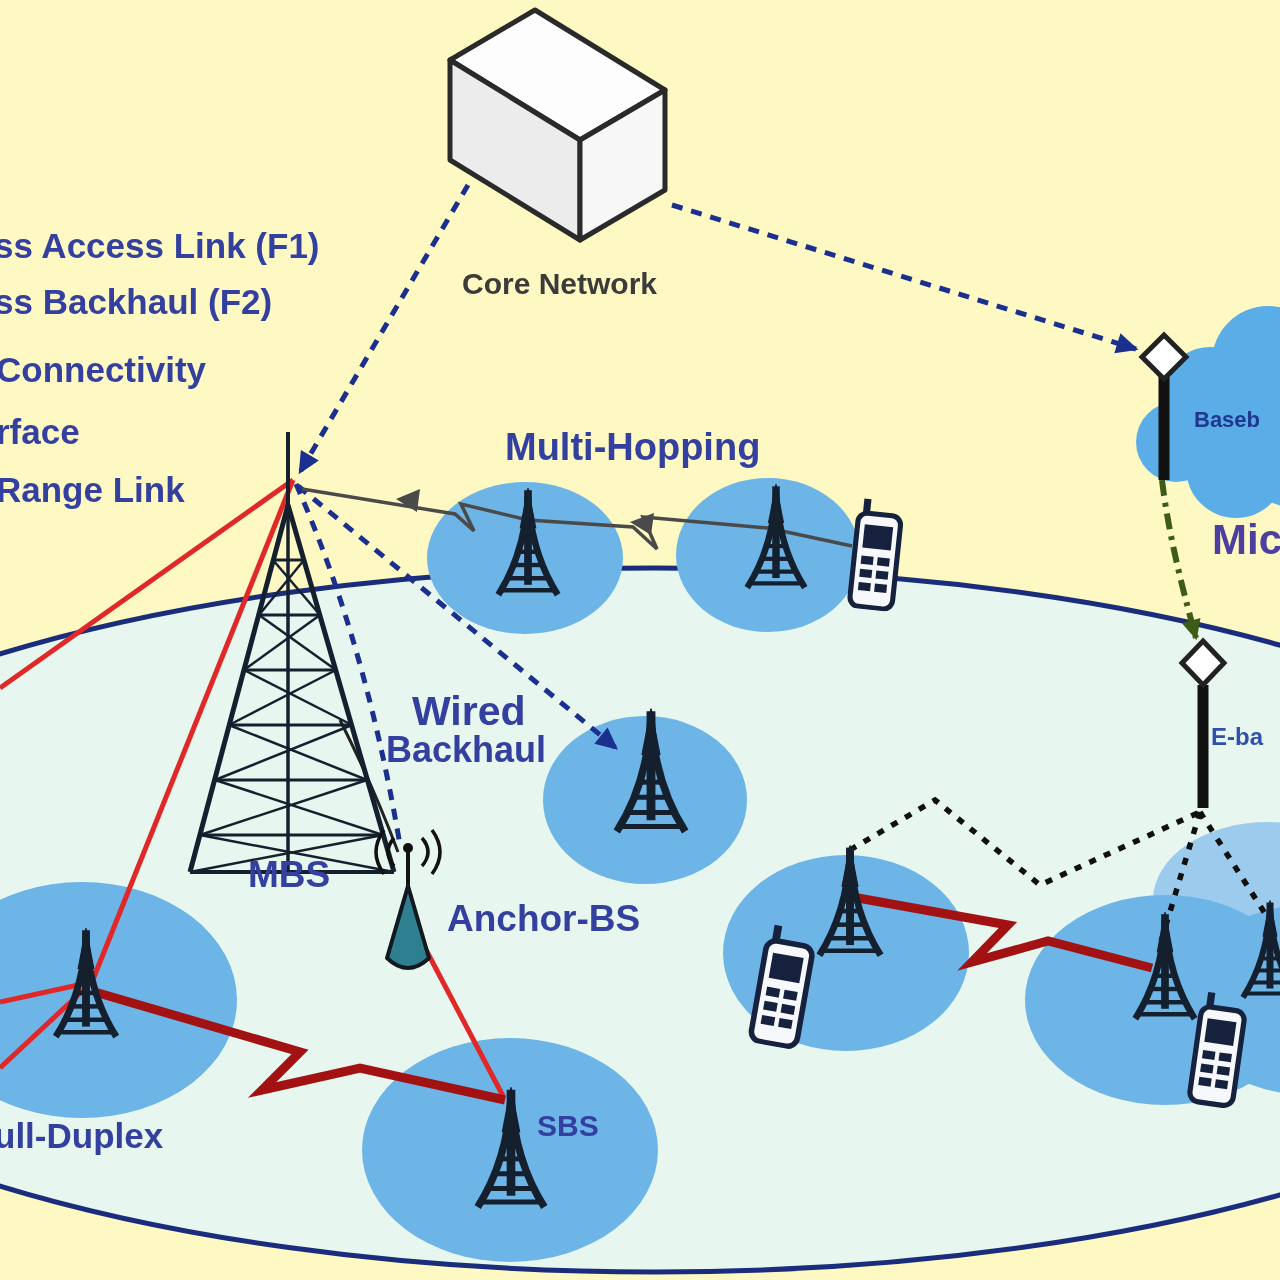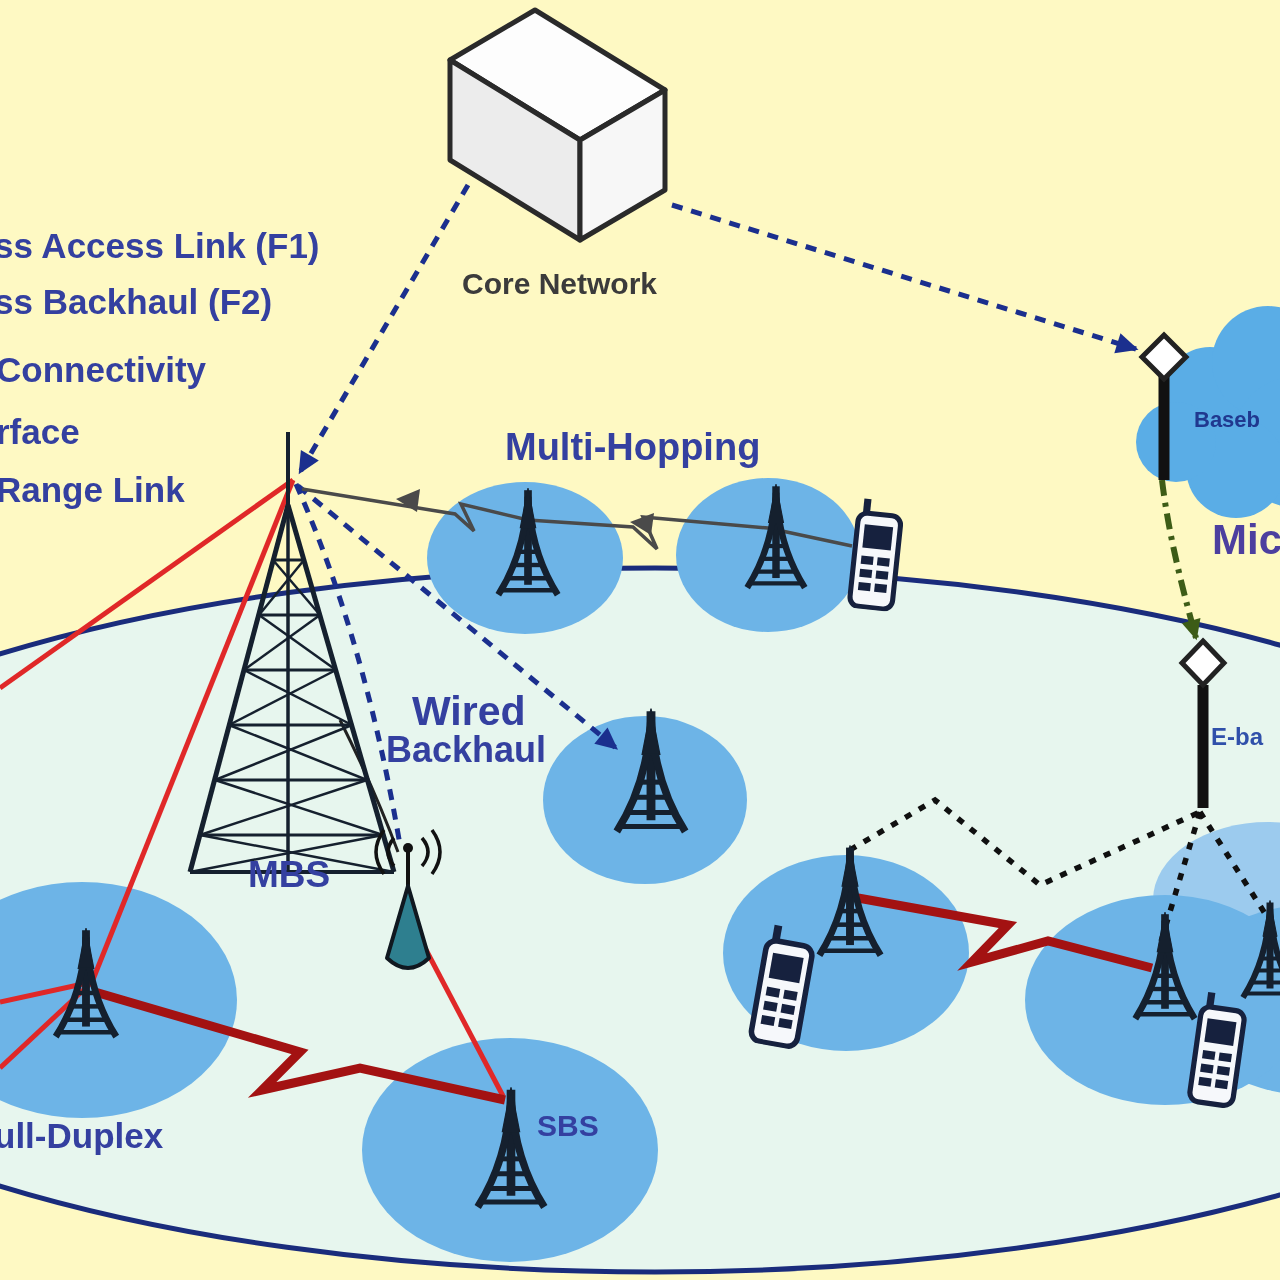--- a/index.html
+++ b/index.html
@@ -181,20 +181,21 @@
   <div class="lbl" style="left:-4px;top:414px;font-size:35px;">rface</div>
   <div class="lbl" style="left:-4px;top:472px;font-size:35px;">Range Link</div>
 
   <div class="lbl lbl-gray" style="left:462px;top:260px;font-size:30px;">Core Network</div>
 
   <div class="lbl" style="left:505px;top:428px;font-size:38px;">Multi-Hopping</div>
   <div class="lbl" style="left:412px;top:670px;font-size:41px;margin-top:20px;">Wired</div>
   <div class="lbl" style="left:386px;top:731px;font-size:36px;">Backhaul</div>
 
   <div class="lbl" style="left:248px;top:856px;font-size:37px;">MBS</div>
+  <div class="lbl" style="left:447px;top:900px;font-size:37px;">Anchor-BS</div>
   <div class="lbl" style="left:537px;top:1110px;font-size:30px;">SBS</div>
   <div class="lbl" style="left:-6px;top:1118px;font-size:35px;">ull-Duplex</div>
 
   <div class="lbl lbl-baseband" style="left:1194px;top:408px;font-size:22px;">Baseb</div>
   <div class="lbl lbl-mic" style="left:1212px;top:518px;font-size:42px;">Mic</div>
   <div class="lbl lbl-eband" style="left:1211px;top:724px;font-size:24px;">E-ba</div>
 
 </div>
 
 </body></html>

